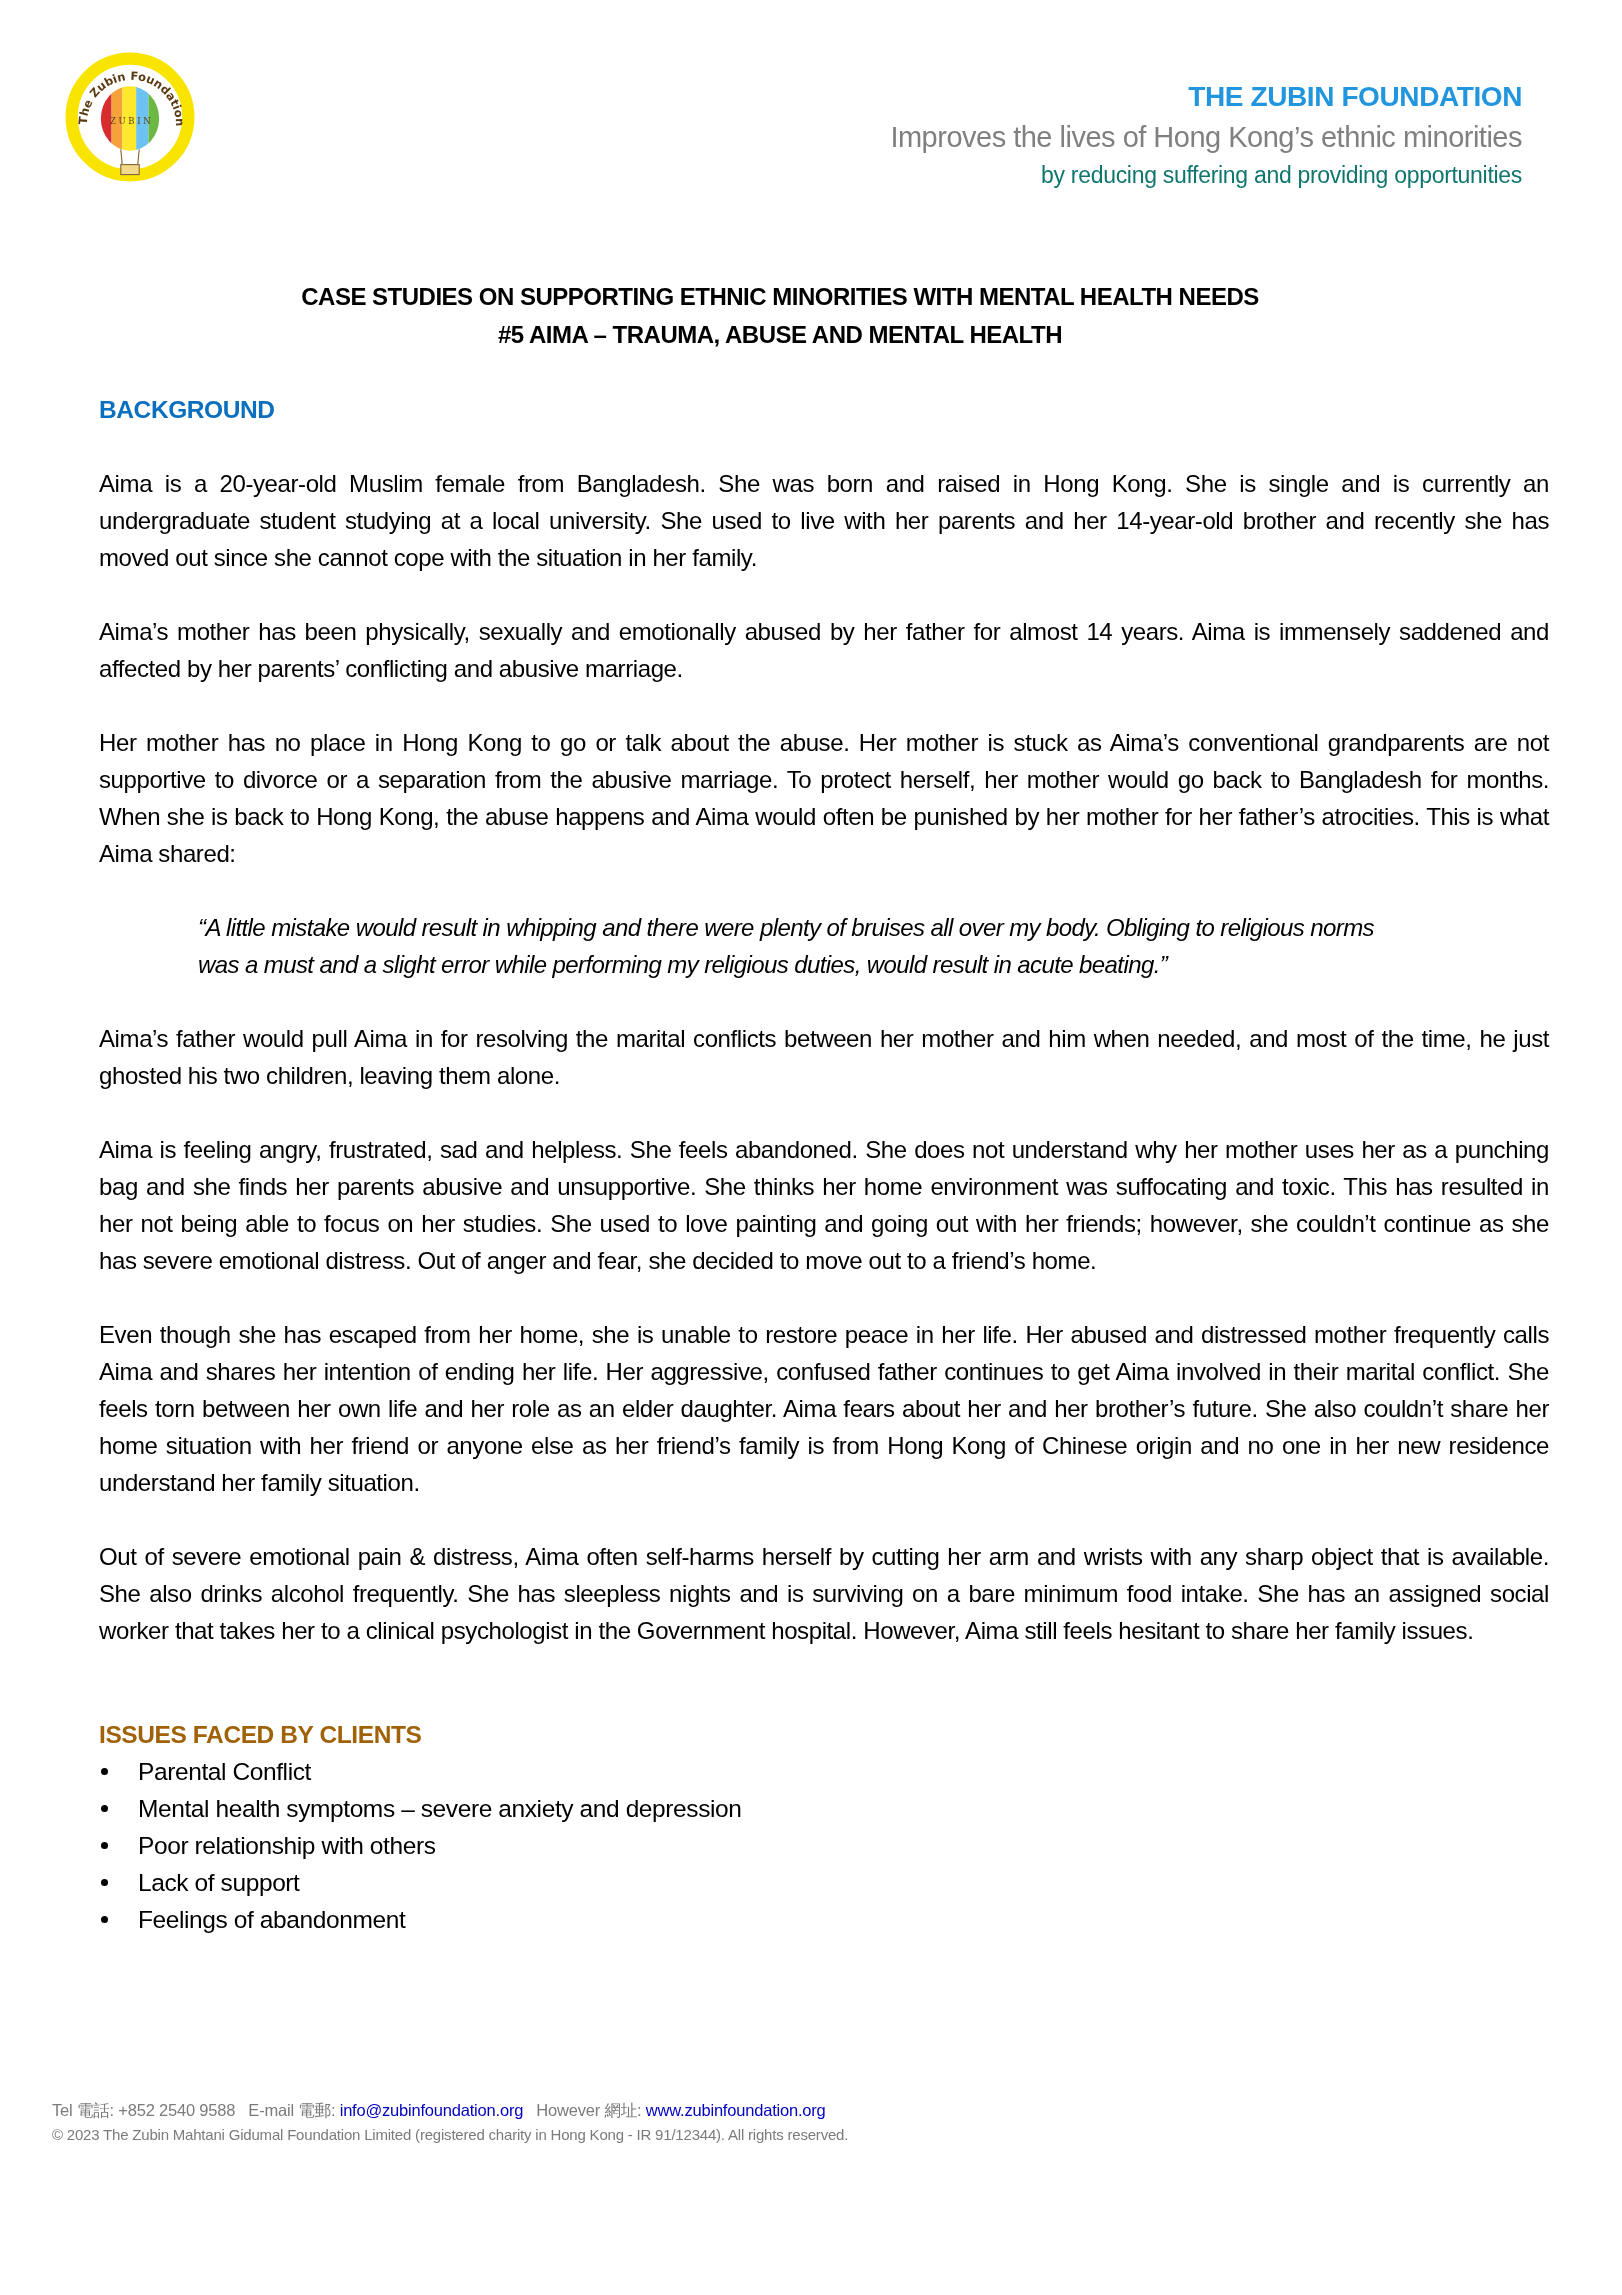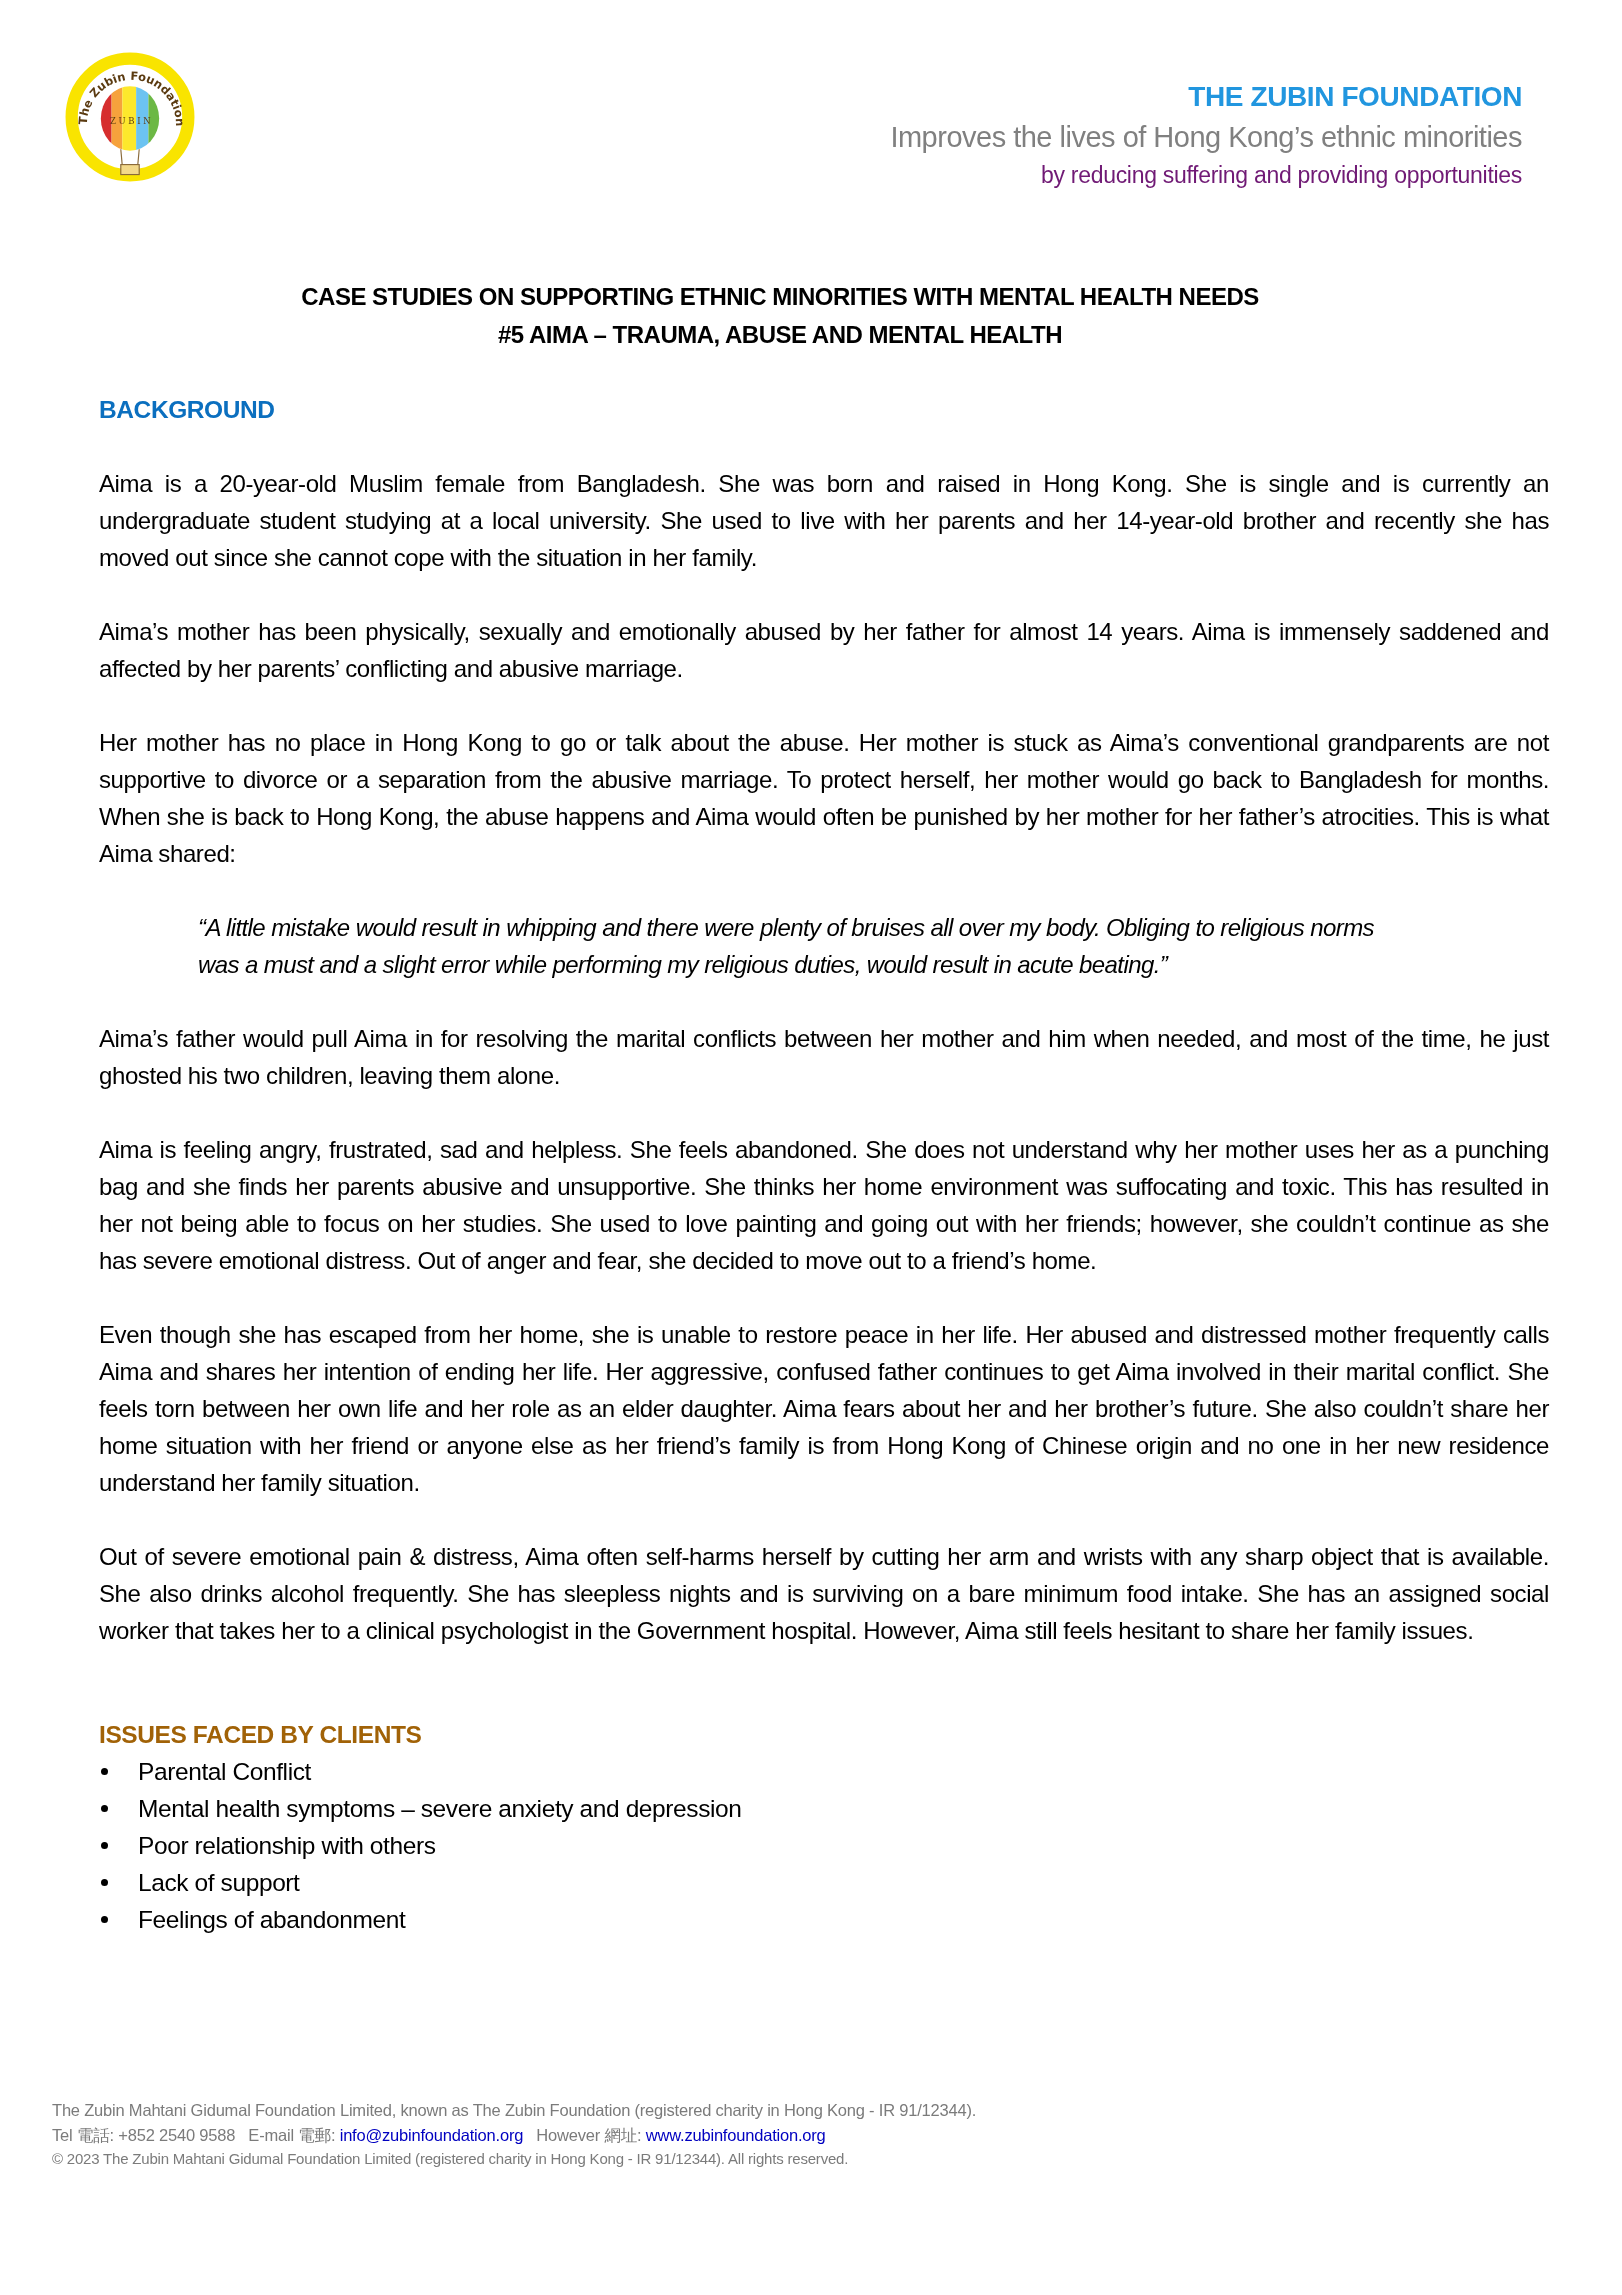--- a/index.html
+++ b/index.html
@@ -33,21 +33,21 @@
       line-height: 38px;
     }
     .tagline-1 {
       font-size: 29px;
       color: #808080;
       line-height: 43px;
       letter-spacing: -0.5px;
     }
     .tagline-2 {
       font-size: 23px;
-      color: #701a75;
+      color: #0f766e;
       line-height: 32px;
       letter-spacing: -0.3px;
     }
     .doc-title {
       position: absolute;
       left: 0;
       width: 1560px;
       top: 278px;
       text-align: center;
       font-weight: bold;
@@ -176,19 +176,18 @@
   <ul class="issues-list">
     <li><span class="bullet"></span><span>Parental Conflict</span></li>
     <li><span class="bullet"></span><span>Mental health symptoms – severe anxiety and depression</span></li>
     <li><span class="bullet"></span><span>Poor relationship with others</span></li>
     <li><span class="bullet"></span><span>Lack of support</span></li>
     <li><span class="bullet"></span><span>Feelings of abandonment</span></li>
   </ul>
 </div>
 
 <div class="footer">
-  <div>The Zubin Mahtani Gidumal Foundation Limited, known as The Zubin Foundation (registered charity in Hong Kong - IR 91/12344).</div>
   <div>
     <span>Tel 電話: +852 2540 9588</span>&nbsp;&nbsp;&nbsp;<span>E-mail 電郵: </span><a>info@zubinfoundation.org</a>&nbsp;&nbsp;&nbsp;<span>However 網址: </span><a>www.zubinfoundation.org</a>
   </div>
   <div class="small">© 2023 The Zubin Mahtani Gidumal Foundation Limited (registered charity in Hong Kong - IR 91/12344). All rights reserved.</div>
 </div>
 
 
 </body></html>

